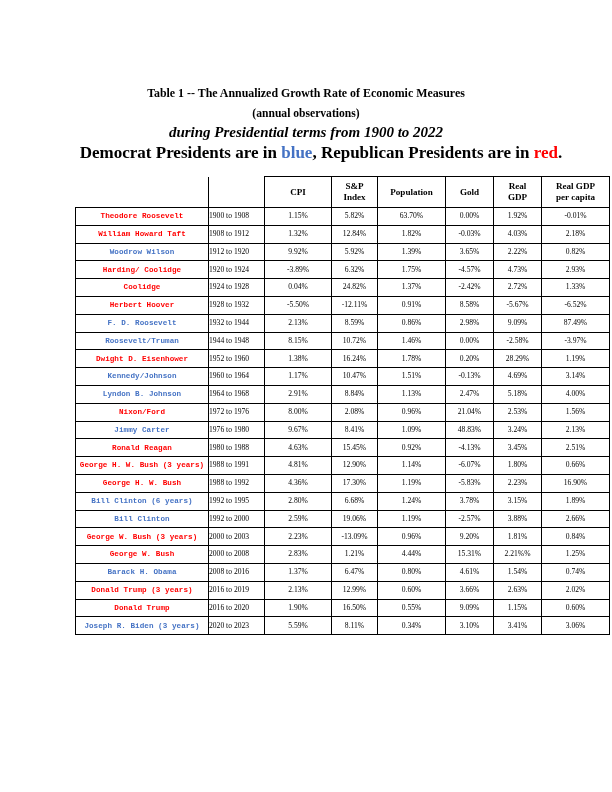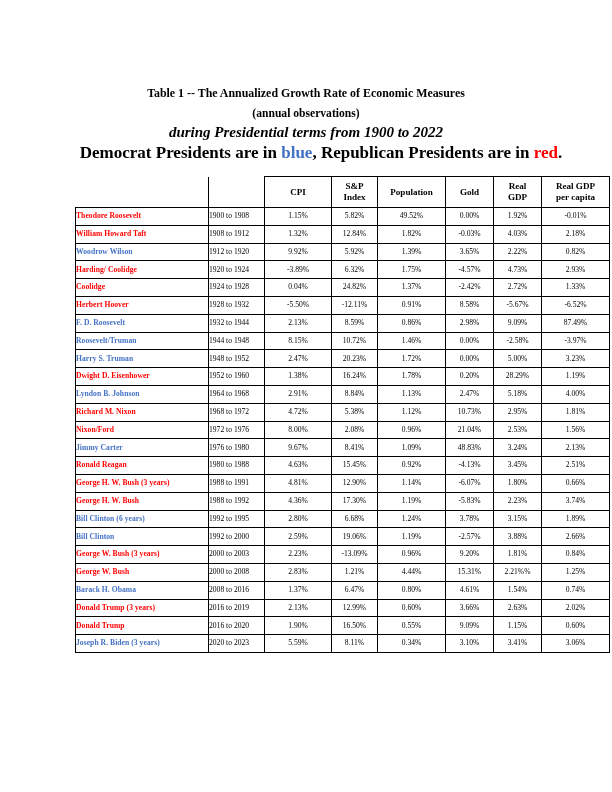--- a/index.html
+++ b/index.html
@@ -83,25 +83,26 @@
     border-top: none;
     border-left: none;
     border-right: none;
   }
   table.growth thead th.blank.second {
     border-left: 1px solid #000000;
     border-right: 1px solid #000000;
   }
 
   td.name-cell {
-    text-align: left;
+    text-align: center;
     padding-left: 4px;
     font-weight: bold;
     font-size: 7.5px;
     letter-spacing: 0.05px;
+    font-family: Liberation Mono, monospace;
   }
   td.name-cell.dem { color: #4472C4; }
   td.name-cell.rep { color: #FF0000; }
 
   td.period-cell {
     font-size: 7.6px;
   }
   td.num-cell {
     text-align: center;
     font-size: 7.6px;
@@ -156,21 +157,21 @@
           <span class="hdr-l2">per capita</span>
         </th>
       </tr>
     </thead>
     <tbody id="table-body">
         <tr>
           <td class="name-cell rep">Theodore Roosevelt</td>
           <td class="period-cell">1900 to 1908</td>
           <td class="num-cell">1.15%</td>
           <td class="num-cell">5.82%</td>
-          <td class="num-cell">49.52%</td>
+          <td class="num-cell">63.70%</td>
           <td class="num-cell">0.00%</td>
           <td class="num-cell">1.92%</td>
           <td class="num-cell">-0.01%</td>
         </tr>
         <tr>
           <td class="name-cell rep">William Howard Taft</td>
           <td class="period-cell">1908 to 1912</td>
           <td class="num-cell">1.32%</td>
           <td class="num-cell">12.84%</td>
           <td class="num-cell">1.82%</td>
@@ -232,60 +233,50 @@
           <td class="name-cell dem">Roosevelt/Truman</td>
           <td class="period-cell">1944 to 1948</td>
           <td class="num-cell">8.15%</td>
           <td class="num-cell">10.72%</td>
           <td class="num-cell">1.46%</td>
           <td class="num-cell">0.00%</td>
           <td class="num-cell">-2.58%</td>
           <td class="num-cell">-3.97%</td>
         </tr>
         <tr>
-          <td class="name-cell dem">Harry S. Truman</td>
-          <td class="period-cell">1948 to 1952</td>
-          <td class="num-cell">2.47%</td>
-          <td class="num-cell">20.23%</td>
-          <td class="num-cell">1.72%</td>
-          <td class="num-cell">0.00%</td>
-          <td class="num-cell">5.00%</td>
-          <td class="num-cell">3.23%</td>
-        </tr>
-        <tr>
           <td class="name-cell rep">Dwight D. Eisenhower</td>
           <td class="period-cell">1952 to 1960</td>
           <td class="num-cell">1.38%</td>
           <td class="num-cell">16.24%</td>
           <td class="num-cell">1.78%</td>
           <td class="num-cell">0.20%</td>
           <td class="num-cell">28.29%</td>
           <td class="num-cell">1.19%</td>
         </tr>
         <tr>
+          <td class="name-cell dem">Kennedy/Johnson</td>
+          <td class="period-cell">1960 to 1964</td>
+          <td class="num-cell">1.17%</td>
+          <td class="num-cell">10.47%</td>
+          <td class="num-cell">1.51%</td>
+          <td class="num-cell">-0.13%</td>
+          <td class="num-cell">4.69%</td>
+          <td class="num-cell">3.14%</td>
+        </tr>
+        <tr>
           <td class="name-cell dem">Lyndon B. Johnson</td>
           <td class="period-cell">1964 to 1968</td>
           <td class="num-cell">2.91%</td>
           <td class="num-cell">8.84%</td>
           <td class="num-cell">1.13%</td>
           <td class="num-cell">2.47%</td>
           <td class="num-cell">5.18%</td>
           <td class="num-cell">4.00%</td>
         </tr>
         <tr>
-          <td class="name-cell rep">Richard M. Nixon</td>
-          <td class="period-cell">1968 to 1972</td>
-          <td class="num-cell">4.72%</td>
-          <td class="num-cell">5.38%</td>
-          <td class="num-cell">1.12%</td>
-          <td class="num-cell">10.73%</td>
-          <td class="num-cell">2.95%</td>
-          <td class="num-cell">1.81%</td>
-        </tr>
-        <tr>
           <td class="name-cell rep">Nixon/Ford</td>
           <td class="period-cell">1972 to 1976</td>
           <td class="num-cell">8.00%</td>
           <td class="num-cell">2.08%</td>
           <td class="num-cell">0.96%</td>
           <td class="num-cell">21.04%</td>
           <td class="num-cell">2.53%</td>
           <td class="num-cell">1.56%</td>
         </tr>
         <tr>
@@ -319,21 +310,21 @@
           <td class="num-cell">0.66%</td>
         </tr>
         <tr>
           <td class="name-cell rep">George H. W. Bush</td>
           <td class="period-cell">1988 to 1992</td>
           <td class="num-cell">4.36%</td>
           <td class="num-cell">17.30%</td>
           <td class="num-cell">1.19%</td>
           <td class="num-cell">-5.83%</td>
           <td class="num-cell">2.23%</td>
-          <td class="num-cell">3.74%</td>
+          <td class="num-cell">16.90%</td>
         </tr>
         <tr>
           <td class="name-cell dem">Bill Clinton (6 years)</td>
           <td class="period-cell">1992 to 1995</td>
           <td class="num-cell">2.80%</td>
           <td class="num-cell">6.68%</td>
           <td class="num-cell">1.24%</td>
           <td class="num-cell">3.78%</td>
           <td class="num-cell">3.15%</td>
           <td class="num-cell">1.89%</td>

